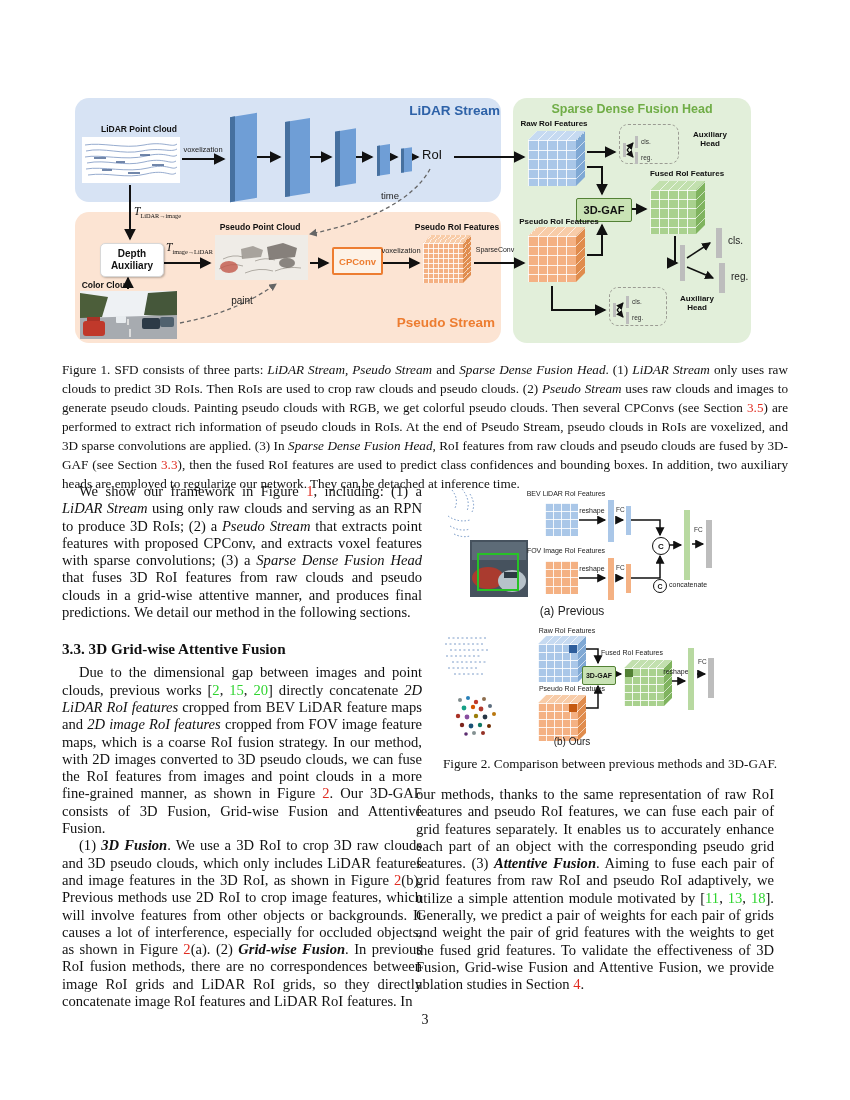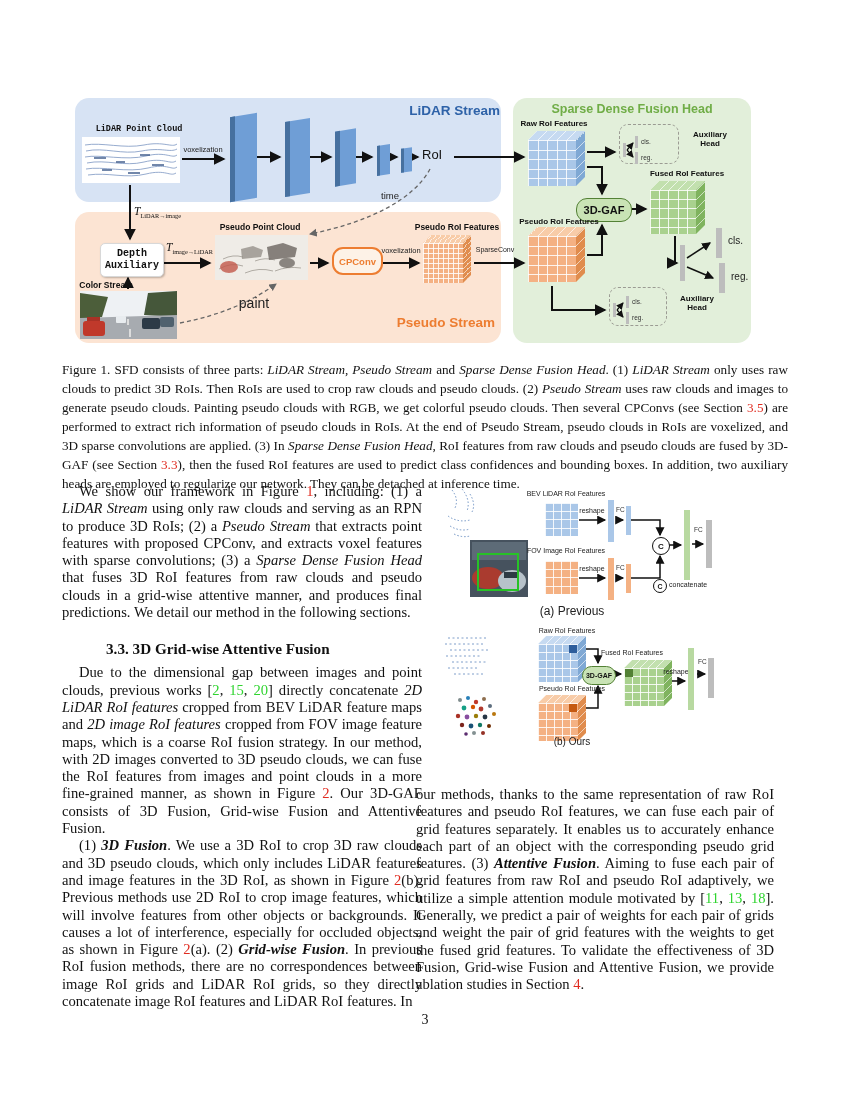--- a/index.html
+++ b/index.html
@@ -24,21 +24,21 @@
       transform:skewX(-45deg);transform-origin:0 100%;
       background-image:repeating-linear-gradient(to right,rgba(255,255,255,.7) 0 1px,transparent 1px var(--g));}
   .cube .cs{position:absolute;left:var(--w);top:var(--d);width:var(--d);height:var(--h);background-color:var(--s);
       transform:skewY(-45deg);transform-origin:0 0;
       background-image:repeating-linear-gradient(to bottom,rgba(255,255,255,.6) 0 1px,transparent 1px var(--g));}
   .cell{position:absolute;width:8px;height:8px;}
   .plate{position:absolute;background:#6f9ed6;border-left:5px solid #46709f;transform:skewY(-9deg);}
   .sq{position:absolute;background-color:var(--f);
       background-image:repeating-linear-gradient(to right,rgba(255,255,255,.85) 0 1px,transparent 1px 8.2px),
                        repeating-linear-gradient(to bottom,rgba(255,255,255,.85) 0 1px,transparent 1px 8.2px);}
-  .roundbox{position:absolute;display:flex;align-items:center;justify-content:center;border-radius:11px;
+  .roundbox{position:absolute;display:flex;align-items:center;justify-content:center;border-radius:2px;
       font-weight:bold;text-align:center;}
   .ccirc{position:absolute;border:1.2px solid #111;border-radius:50%;display:flex;align-items:center;justify-content:center;
       font-weight:bold;background:#fff;color:#111;}
   
   .col{position:absolute;width:360px;font-size:14.6px;line-height:17.3px;text-align:justify;}
   .col h3{font-size:15.2px;line-height:18px;margin:0;}
   .col p{margin:0;}
   .col p.ind{text-indent:17px;}
   .seg-n{}
   .seg-i{font-style:italic;}
@@ -106,21 +106,21 @@
         <path d="M547,215 L553,208" marker-end="url(#ah)"></path>
         <path d="M547,215 L553,222" marker-end="url(#ah)"></path>
       </g>
       <g stroke="#666" stroke-width="1.3" fill="none" stroke-dasharray="4 3">
         <path d="M360,74 C344,104 300,127 240,139" marker-end="url(#ahg)"></path>
         <path d="M110,228 C152,220 182,206 206,189" marker-end="url(#ahg)"></path>
       </g>
     </svg>
 
     <div class="ftitle" style="left:330px;top:8px;width:100px;text-align:right;color:#2e62a8;">LiDAR Stream</div>
-    <div class="flabel" style="left:14px;top:30px;width:110px;font-family:Liberation Mono, monospace;">LiDAR Point Cloud</div>
+    <div class="flabel" style="left:14px;top:30px;width:110px;">LiDAR Point Cloud</div>
     <svg class="photo" style="left:12px;top:42px;" width="98" height="46" viewBox="0 0 98 46">
       <rect width="98" height="46" fill="#ffffff"></rect>
       <g stroke="#7b96c2" stroke-width="0.8" fill="none">
         <path d="M3,8 C20,5 42,12 62,8 S90,11 95,7"></path>
         <path d="M4,14 C22,10 40,18 60,14 S88,16 95,12"></path>
         <path d="M3,20 C18,17 44,24 64,19 S90,22 95,18"></path>
         <path d="M5,26 C24,22 42,30 62,25 S88,28 94,24"></path>
         <path d="M4,32 C20,29 46,36 66,31 S90,34 95,30"></path>
         <path d="M6,38 C26,35 44,42 64,37 S88,40 94,36"></path>
       </g>
@@ -131,21 +131,21 @@
     <div class="fsmall" style="left:108px;top:50px;width:50px;">voxelization</div>
     <div class="plate" style="left:160px;top:20px;width:22px;height:85px;"></div>
     <div class="plate" style="left:215px;top:25px;width:20px;height:75px;"></div>
     <div class="plate" style="left:265px;top:35px;width:16px;height:55px;"></div>
     <div class="plate" style="left:307px;top:50px;width:10px;height:30px;border-left-width:3px;"></div>
     <div class="plate" style="left:331px;top:53px;width:8px;height:24px;border-left-width:3px;"></div>
     <div style="position:absolute;left:352px;top:52px;font-size:13px;color:#111;">RoI</div>
     <div class="fsmall" style="left:300px;top:95px;width:40px;font-size:9.5px;">time</div>
 
     <span class="tlab" style="left:64px;top:110px;"><i>T</i><sub>LiDAR→image</sub></span>
-    <div class="depthbox" style="left:30px;top:148px;width:62px;height:32px;font-family:Liberation Mono, monospace;">
+    <div class="depthbox" style="left:30px;top:148px;width:62px;height:32px;">
       <span>Depth</span>
       <span>Auxiliary</span>
     </div>
     <span class="tlab" style="left:96px;top:146px;"><i>T</i><sub>image→LiDAR</sub></span>
     <div class="flabel" style="left:140px;top:128px;width:100px;">Pseudo Point Cloud</div>
     <svg class="photo" style="left:145px;top:140px;" width="93" height="45" viewBox="0 0 93 45">
       <rect width="93" height="45" fill="#efece7"></rect>
       <g stroke="#a8a49c" stroke-width="0.9" fill="none">
         <path d="M4,34 q12,-7 24,-3 M30,38 q14,-6 28,-2 M60,36 q12,-5 26,-3 M8,24 q10,-5 20,-2 M40,26 q10,-4 20,-1"></path>
       </g>
@@ -156,35 +156,35 @@
     </svg>
     <div class="roundbox" style="left:262px;top:152px;width:47px;height:24px;background:#fdf2e7;border:2px solid #ed7d31;color:#ed7d31;font-size:9.5px;">CPConv</div>
     <div class="fsmall" style="left:306px;top:151px;width:50px;">voxelization</div>
     <div class="cube" style="left:353px;top:140px;--w:40px;--h:40px;--d:8px;--f:#f4b183;--t:#f8cca8;--s:#e08c4d;--g:5px;">
         <div class="ct"></div>
         <div class="cs"></div>
         <div class="cf"></div>
       </div>
     <div class="flabel" style="left:342px;top:128px;width:90px;">Pseudo RoI Features</div>
     <div class="fsmall" style="left:400px;top:151px;width:50px;font-size:7px;">SparseConv</div>
-    <div class="flabel" style="left:6px;top:186px;width:60px;">Color Stream</div>
+    <div class="flabel" style="left:6px;top:186px;width:60px;">Color Cloud</div>
     <svg class="photo" style="left:10px;top:196px;" width="97" height="48" viewBox="0 0 97 48">
       <rect width="97" height="48" fill="#eef1f4"></rect>
       <path d="M0,2 L28,6 L22,26 L0,28 z" fill="#4c5e3a"></path>
       <path d="M68,2 L97,0 L97,26 L64,24 z" fill="#45573a"></path>
       <path d="M0,27 L97,24 L97,48 L0,48 z" fill="#a7abb0"></path>
       <rect x="47" y="28" width="2" height="6" fill="#dddddd"></rect>
       <rect x="49" y="38" width="2" height="8" fill="#dddddd"></rect>
       <rect x="7" y="26" width="13" height="7" fill="#a93226"></rect>
       <rect x="3" y="30" width="22" height="15" rx="3" fill="#c0392b"></rect>
       <rect x="36" y="25" width="10" height="7" rx="1" fill="#e8ecef"></rect>
       <rect x="62" y="27" width="18" height="11" rx="2" fill="#2c3a47"></rect>
       <rect x="80" y="26" width="14" height="10" rx="2" fill="#50616e"></rect>
     </svg>
-    <div class="fsmall" style="left:164px;top:200px;width:40px;font-size:14px;">paint</div>
+    <div class="fsmall" style="left:152px;top:200px;width:40px;font-size:10px;">paint</div>
     <div class="ftitle" style="left:300px;top:220px;width:125px;text-align:right;color:#ed7d31;">Pseudo Stream</div>
 
     <div class="ftitle" style="left:448px;top:7px;width:228px;text-align:center;font-size:12.5px;color:#70ad47;">Sparse Dense Fusion Head</div>
     <div class="flabel" style="left:444px;top:24px;width:80px;font-size:8px;">Raw RoI Features</div>
     <div class="cube" style="left:458px;top:36px;--w:48px;--h:46px;--d:9px;--f:#aac7e8;--t:#c6daf1;--s:#7fa8d4;--g:9.6px;">
         <div class="ct"></div>
         <div class="cs"></div>
         <div class="cf"></div>
       </div>
 
@@ -229,21 +229,21 @@
     <div class="flabel" style="left:596px;top:199px;width:62px;font-size:8px;">
       <span>Auxiliary</span><br>
       <span>Head</span>
     </div>
   </div>
 
   <div class="figcap" style="left:62px;top:360px;width:726px;"><span class="seg-n">Figure 1. SFD consists of three parts: </span><span class="seg-i">LiDAR Stream</span><span class="seg-n">, </span><span class="seg-i">Pseudo Stream</span><span class="seg-n"> and </span><span class="seg-i">Sparse Dense Fusion Head</span><span class="seg-n">.  (1) </span><span class="seg-i">LiDAR Stream</span><span class="seg-n"> only uses raw clouds to predict 3D RoIs. Then RoIs are used to crop raw clouds and pseudo clouds.  (2) </span><span class="seg-i">Pseudo Stream</span><span class="seg-n"> uses raw clouds and images to generate pseudo clouds. Painting pseudo clouds with RGB, we get colorful pseudo clouds. Then several CPConvs (see Section </span><span class="seg-ref">3.5</span><span class="seg-n">) are performed to extract rich information of pseudo clouds in RoIs. At the end of Pseudo Stream, pseudo clouds in RoIs are voxelized, and 3D sparse convolutions are applied.  (3) In </span><span class="seg-i">Sparse Dense Fusion Head</span><span class="seg-n">, RoI features from raw clouds and pseudo clouds are fused by 3D-GAF (see Section </span><span class="seg-ref">3.3</span><span class="seg-n">), then the fused RoI features are used to predict class confidences and bounding boxes. In addition, two auxiliary heads are employed to regularize our network. They can be detached at inference time.</span></div>
 
   <div class="col" style="left:62px;top:478px;">
     <p class="ind" style="margin-top:5px;"><span class="seg-n">We show our framework in Figure </span><span class="seg-ref">1</span><span class="seg-n">, including: (1) a </span><span class="seg-i">LiDAR Stream</span><span class="seg-n"> using only raw clouds and serving as an RPN to produce 3D RoIs; (2) a </span><span class="seg-i">Pseudo Stream</span><span class="seg-n"> that extracts point features with proposed CPConv, and extracts voxel features with sparse convolutions; (3) a </span><span class="seg-i">Sparse Dense Fusion Head</span><span class="seg-n"> that fuses 3D RoI features from raw clouds and pseudo clouds in a grid-wise attentive manner, and produces final predictions. We detail our method in the following sections.</span></p>
-    <h3 style="margin-top:19px;margin-left:44px;">3.3. 3D Grid-wise Attentive Fusion</h3>
+    <h3 style="margin-top:19px;">3.3. 3D Grid-wise Attentive Fusion</h3>
     <p class="ind" style="margin-top:6px;"><span class="seg-n">Due to the dimensional gap between images and point clouds, previous works [</span><span class="seg-cite">2</span><span class="seg-n">, </span><span class="seg-cite">15</span><span class="seg-n">, </span><span class="seg-cite">20</span><span class="seg-n">] directly concatenate </span><span class="seg-i">2D LiDAR RoI features</span><span class="seg-n"> cropped from BEV LiDAR feature maps and </span><span class="seg-i">2D image RoI features</span><span class="seg-n"> cropped from FOV image feature maps, which is a coarse RoI fusion strategy. In our method, with 2D images converted to 3D pseudo clouds, we can fuse the RoI features from images and point clouds in a more fine-grained manner, as shown in Figure </span><span class="seg-ref">2</span><span class="seg-n">. Our 3D-GAF consists of 3D Fusion, Grid-wise Fusion and Attentive Fusion.</span></p>
     <p class="ind"><span class="seg-n">(1) </span><span class="seg-bi">3D Fusion</span><span class="seg-n">. We use a 3D RoI to crop 3D raw clouds and 3D pseudo clouds, which only includes LiDAR features and image features in the 3D RoI, as shown in Figure </span><span class="seg-ref">2</span><span class="seg-n">(b). Previous methods use 2D RoI to crop image features, which will involve features from other objects or backgrounds. It causes a lot of interference, especially for occluded objects, as shown in Figure </span><span class="seg-ref">2</span><span class="seg-n">(a). (2) </span><span class="seg-bi">Grid-wise Fusion</span><span class="seg-n">. In previous RoI fusion methods, there are no correspondences between image RoI grids and LiDAR RoI grids, so they directly concatenate image RoI features and LiDAR RoI features. In</span></p>
   </div>
 
   <div class="fig" style="left:432px;top:482px;width:356px;height:270px;">
     <svg class="svgov" width="356" height="270" viewBox="0 0 356 270">
       <defs>
         <marker id="ah2" markerWidth="8" markerHeight="8" refX="5.2" refY="3" orient="auto">
             <path d="M0,0 L6,3 L0,6 z" fill="#111"></path>
           </marker>
@@ -360,19 +360,20 @@
         <div class="cf"></div>
       <div class="cell" style="left:1px;top:9px;background:#538135;"></div>
     </div>
     <div class="fsmall" style="left:228px;top:186px;width:32px;font-size:7px;">reshape</div>
     <div class="bar" style="left:256px;top:166px;width:6px;height:62px;background:#b8d9a1;"></div>
     <div class="tinytxt" style="left:266px;top:176px;">FC</div>
     <div class="bar" style="left:276px;top:176px;width:6px;height:40px;"></div>
     <div class="fsmall" style="left:60px;top:254px;width:160px;font-size:10px;">(b) Ours</div>
   </div>
 
+  <div class="figcap2" style="left:430px;top:756px;width:360px;">Figure 2. Comparison between previous methods and 3D-GAF.</div>
 
   <div class="col" style="left:416px;top:786px;width:358px;">
     <p><span class="seg-n">our methods, thanks to the same representation of raw RoI features and pseudo RoI features, we can fuse each pair of grid features separately. It enables us to accurately enhance each part of an object with the corresponding pseudo grid features. (3) </span><span class="seg-bi">Attentive Fusion</span><span class="seg-n">. Aiming to fuse each pair of grid features from raw RoI and pseudo RoI adaptively, we utilize a simple attention module motivated by [</span><span class="seg-cite">11</span><span class="seg-n">, </span><span class="seg-cite">13</span><span class="seg-n">, </span><span class="seg-cite">18</span><span class="seg-n">]. Generally, we predict a pair of weights for each pair of grids and weight the pair of grid features with the weights to get the fused grid features. To validate the effectiveness of 3D Fusion, Grid-wise Fusion and Attentive Fusion, we provide ablation studies in Section </span><span class="seg-ref">4</span><span class="seg-n">.</span></p>
   </div>
 
   <div class="pageno">3</div>
 </div>
 
 </body></html>

